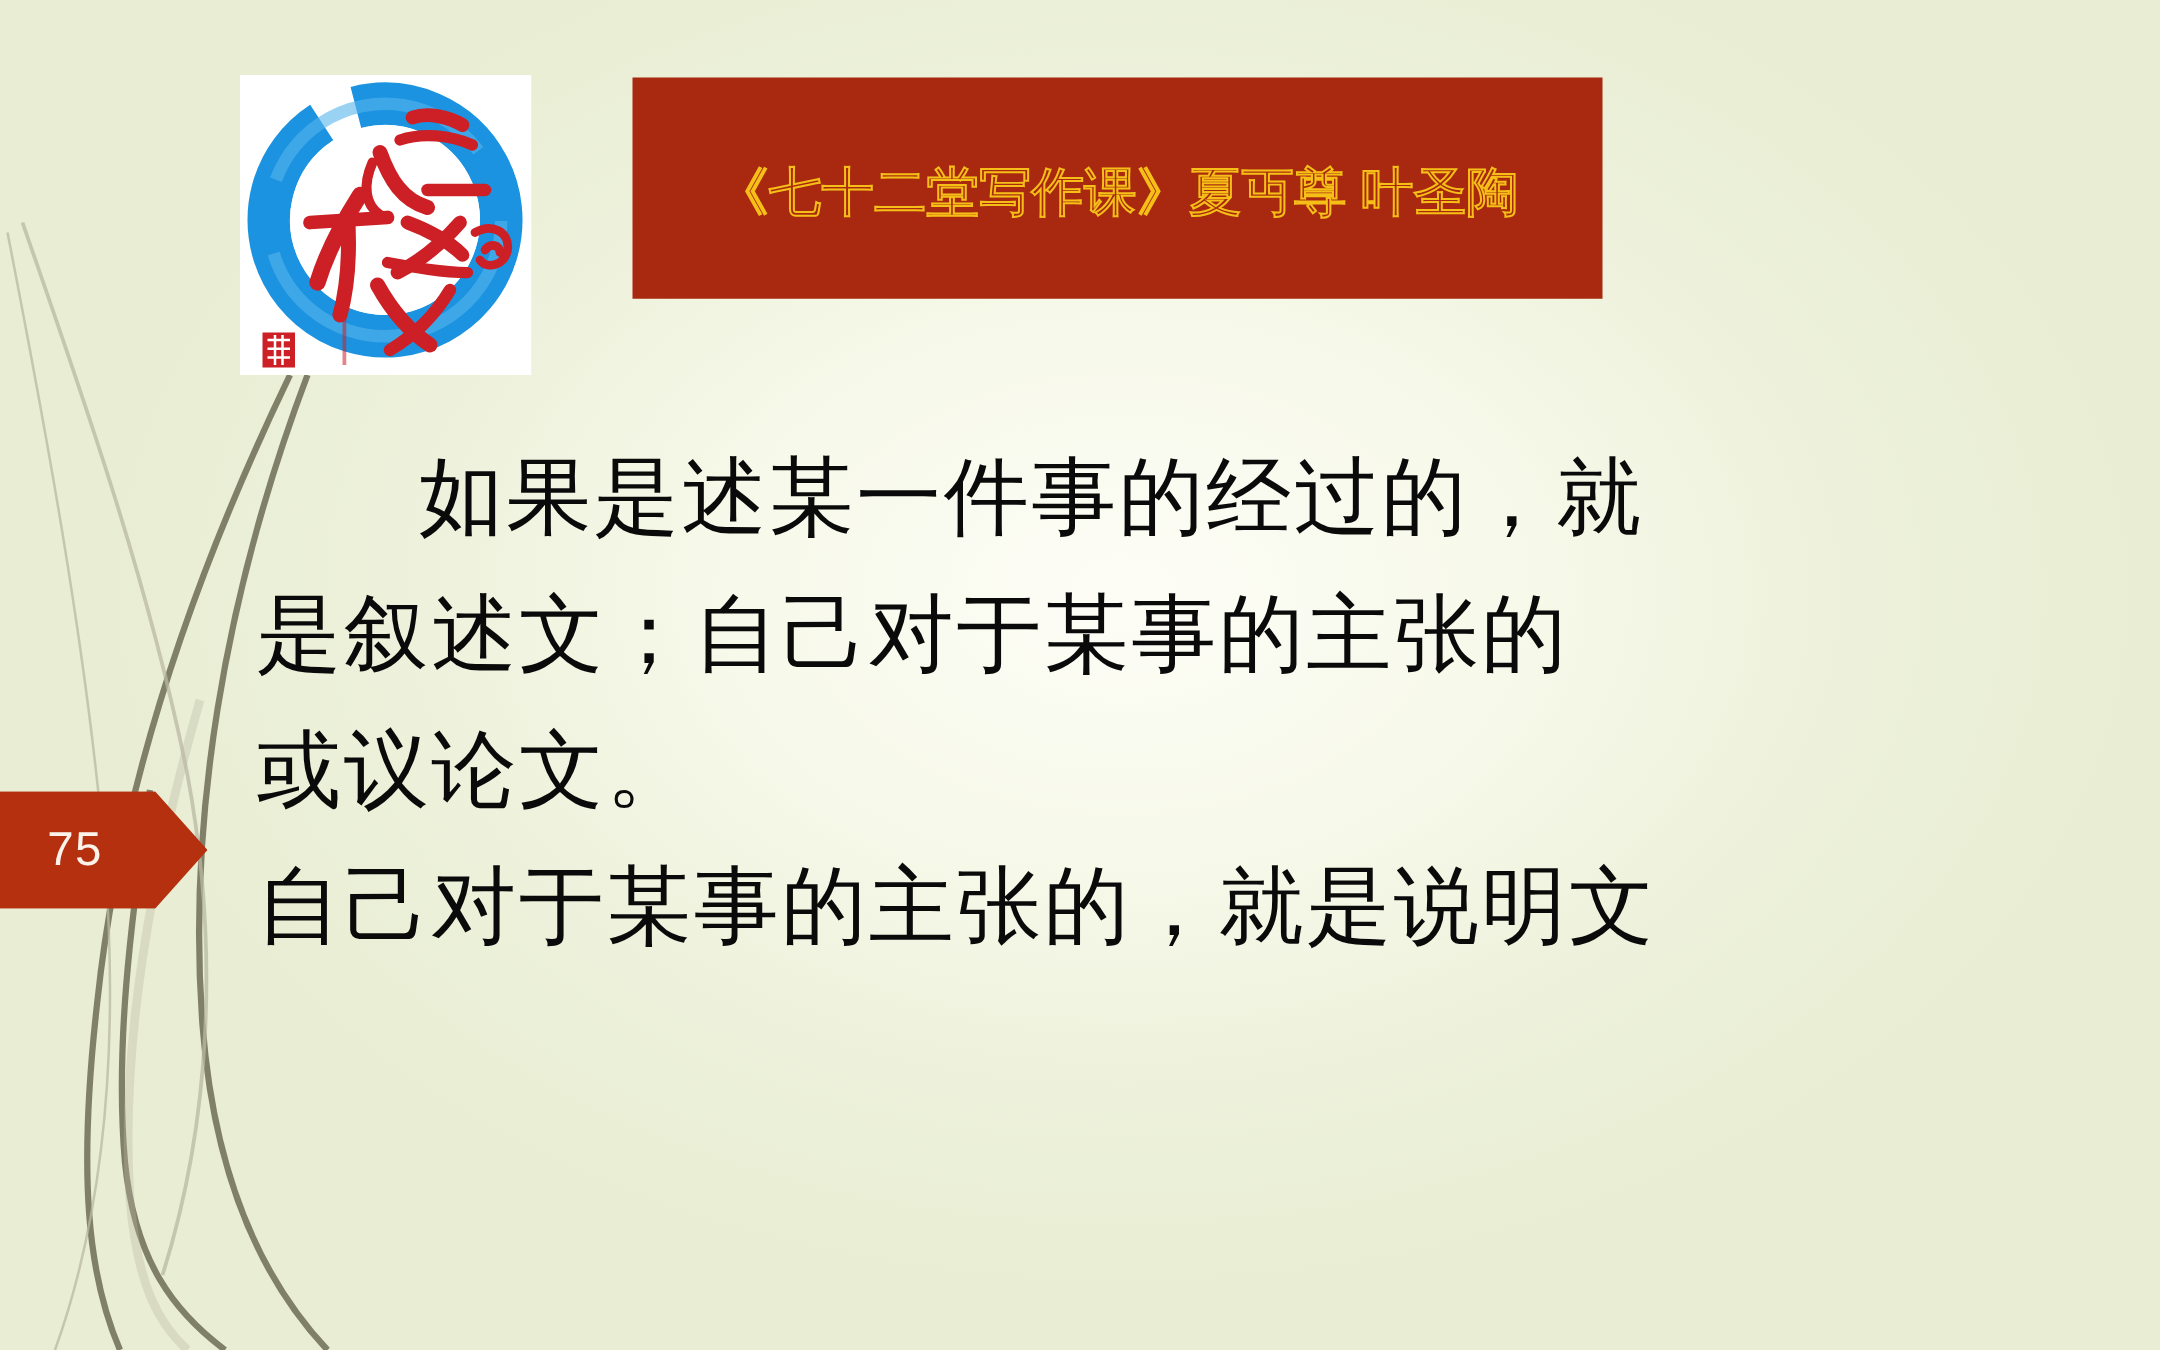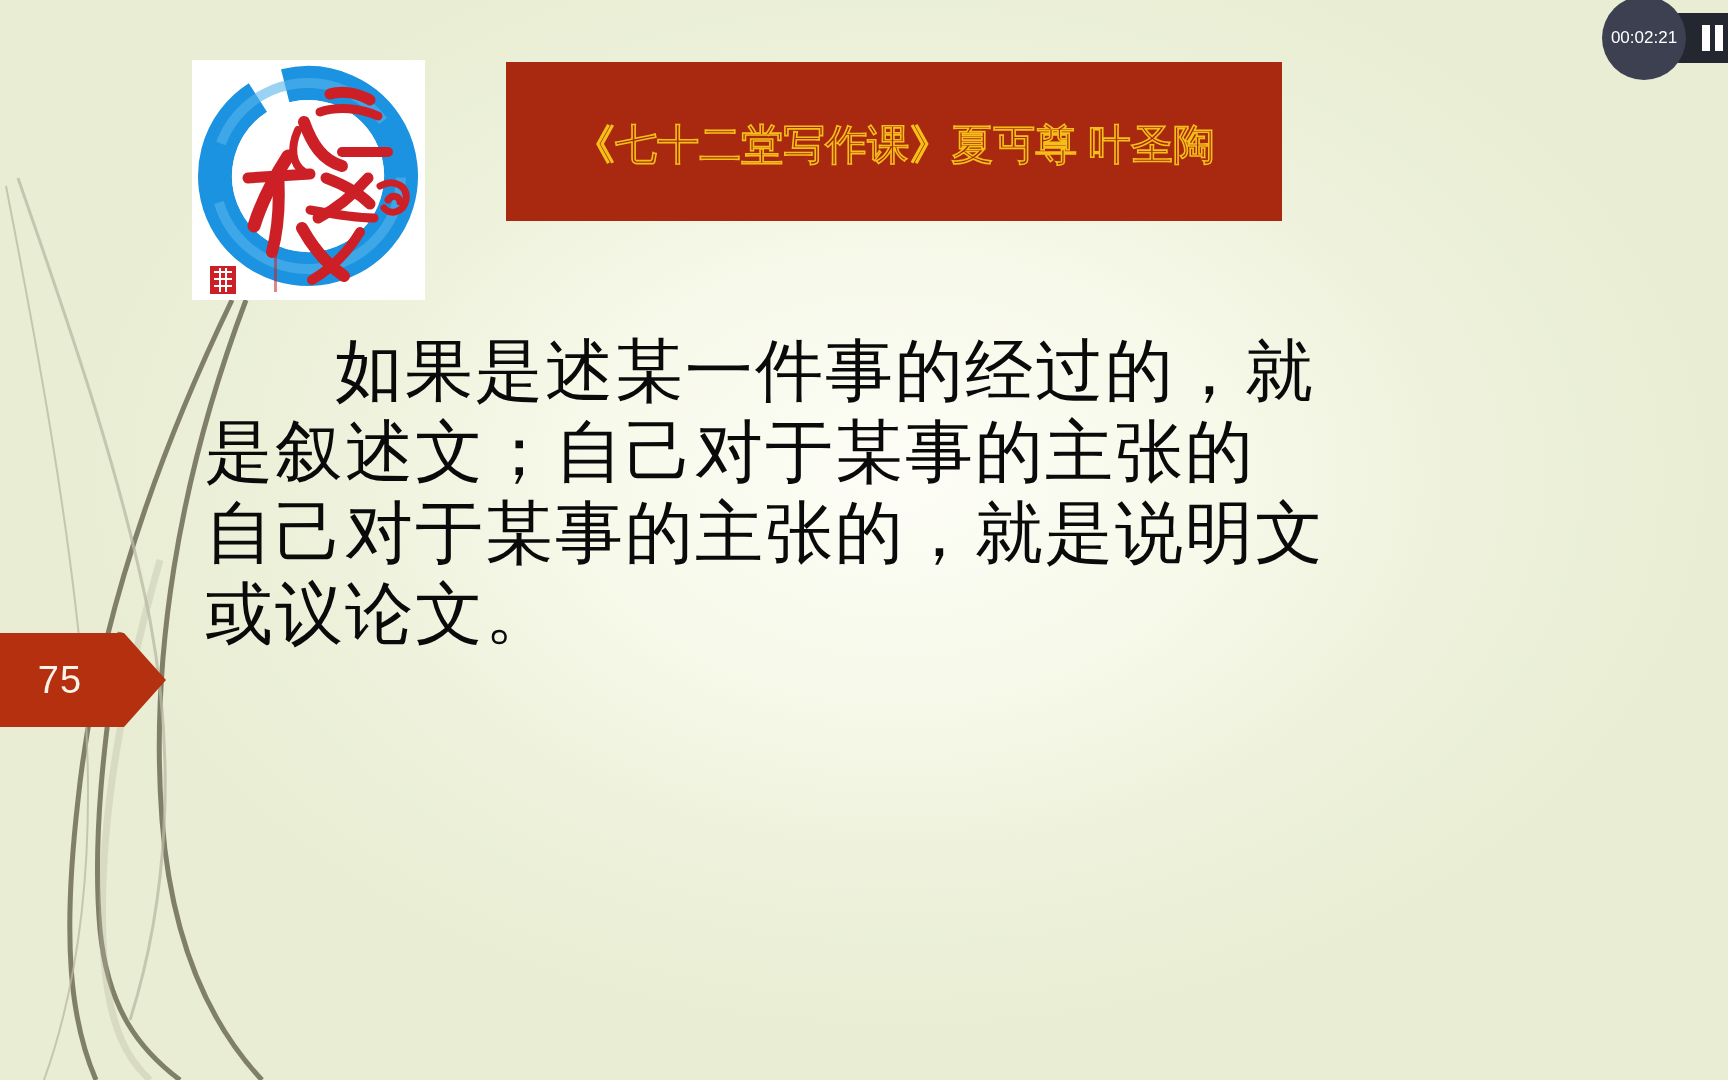--- a/index.html
+++ b/index.html
@@ -19,21 +19,21 @@
 
   
   #logo{
     position:absolute;left:192px;top:60px;width:233px;height:240px;
     background:#ffffff;overflow:hidden;
   }
   #logo svg{display:block;}
 
   
   #banner{
-    position:absolute;left:506px;top:62px;width:776px;height:159px;
+    position:absolute;left:506px;top:62px;width:776px;height:177px;
     background:#a8290f;
     display:flex;flex-direction:column;align-items:center;justify-content:center;
     box-sizing:border-box;padding-top:6px;
   }
   .banner-line{
     font-family:"Liberation Sans","DejaVu Sans",sans-serif;
     font-size:42px;line-height:56px;font-weight:400;
     color:#a8290f;
     -webkit-text-stroke:1.6px #f5bf18;
     text-shadow:
@@ -41,21 +41,21 @@
     letter-spacing:0px;white-space:nowrap;
   }
 
   
   #body-text{
     position:absolute;left:205px;top:330px;width:1070px;
     font-family:"DejaVu Serif","Liberation Serif",serif;
     font-size:68px;line-height:81px;color:#0a0a0a;
     letter-spacing:2px;font-weight:400;
   }
-  .body-line{white-space:nowrap;display:block;}
+  .body-line{white-space:nowrap;display:block;margin-top:28px;}
   .body-line.indent{text-indent:130px;}
 
   
   #page-badge{
     position:absolute;left:-4px;top:633px;width:170px;height:94px;
   }
   #page-badge .shape{
     position:absolute;inset:0;
     background:#b4300f;
     clip-path:polygon(0 0, 128px 0, 170px 47px, 128px 94px, 0 94px);
@@ -156,31 +156,23 @@
     </svg>
   </div>
 
   <div id="banner">
     <div class="banner-line">《七十二堂写作课》夏丏尊 叶圣陶</div>
   </div>
 
   <div id="body-text">
     <span class="body-line indent">如果是述某一件事的经过的，就</span>
     <span class="body-line">是叙述文；自己对于某事的主张的</span>
+    <span class="body-line">或议论文。</span>
     <span class="body-line">自己对于某事的主张的，就是说明文</span>
-    <span class="body-line">或议论文。</span>
   </div>
 
   <div id="page-badge">
     <div class="shape"></div>
     <div class="num">75</div>
   </div>
 
-  <div id="player">
-    <div class="bar"></div>
-    <div id="timer-bubble">00:02:21</div>
-    <div id="pause-btn">
-        <i></i>
-        <i></i>
-      </div>
-  </div>
 
 </div>
 
 </body></html>

